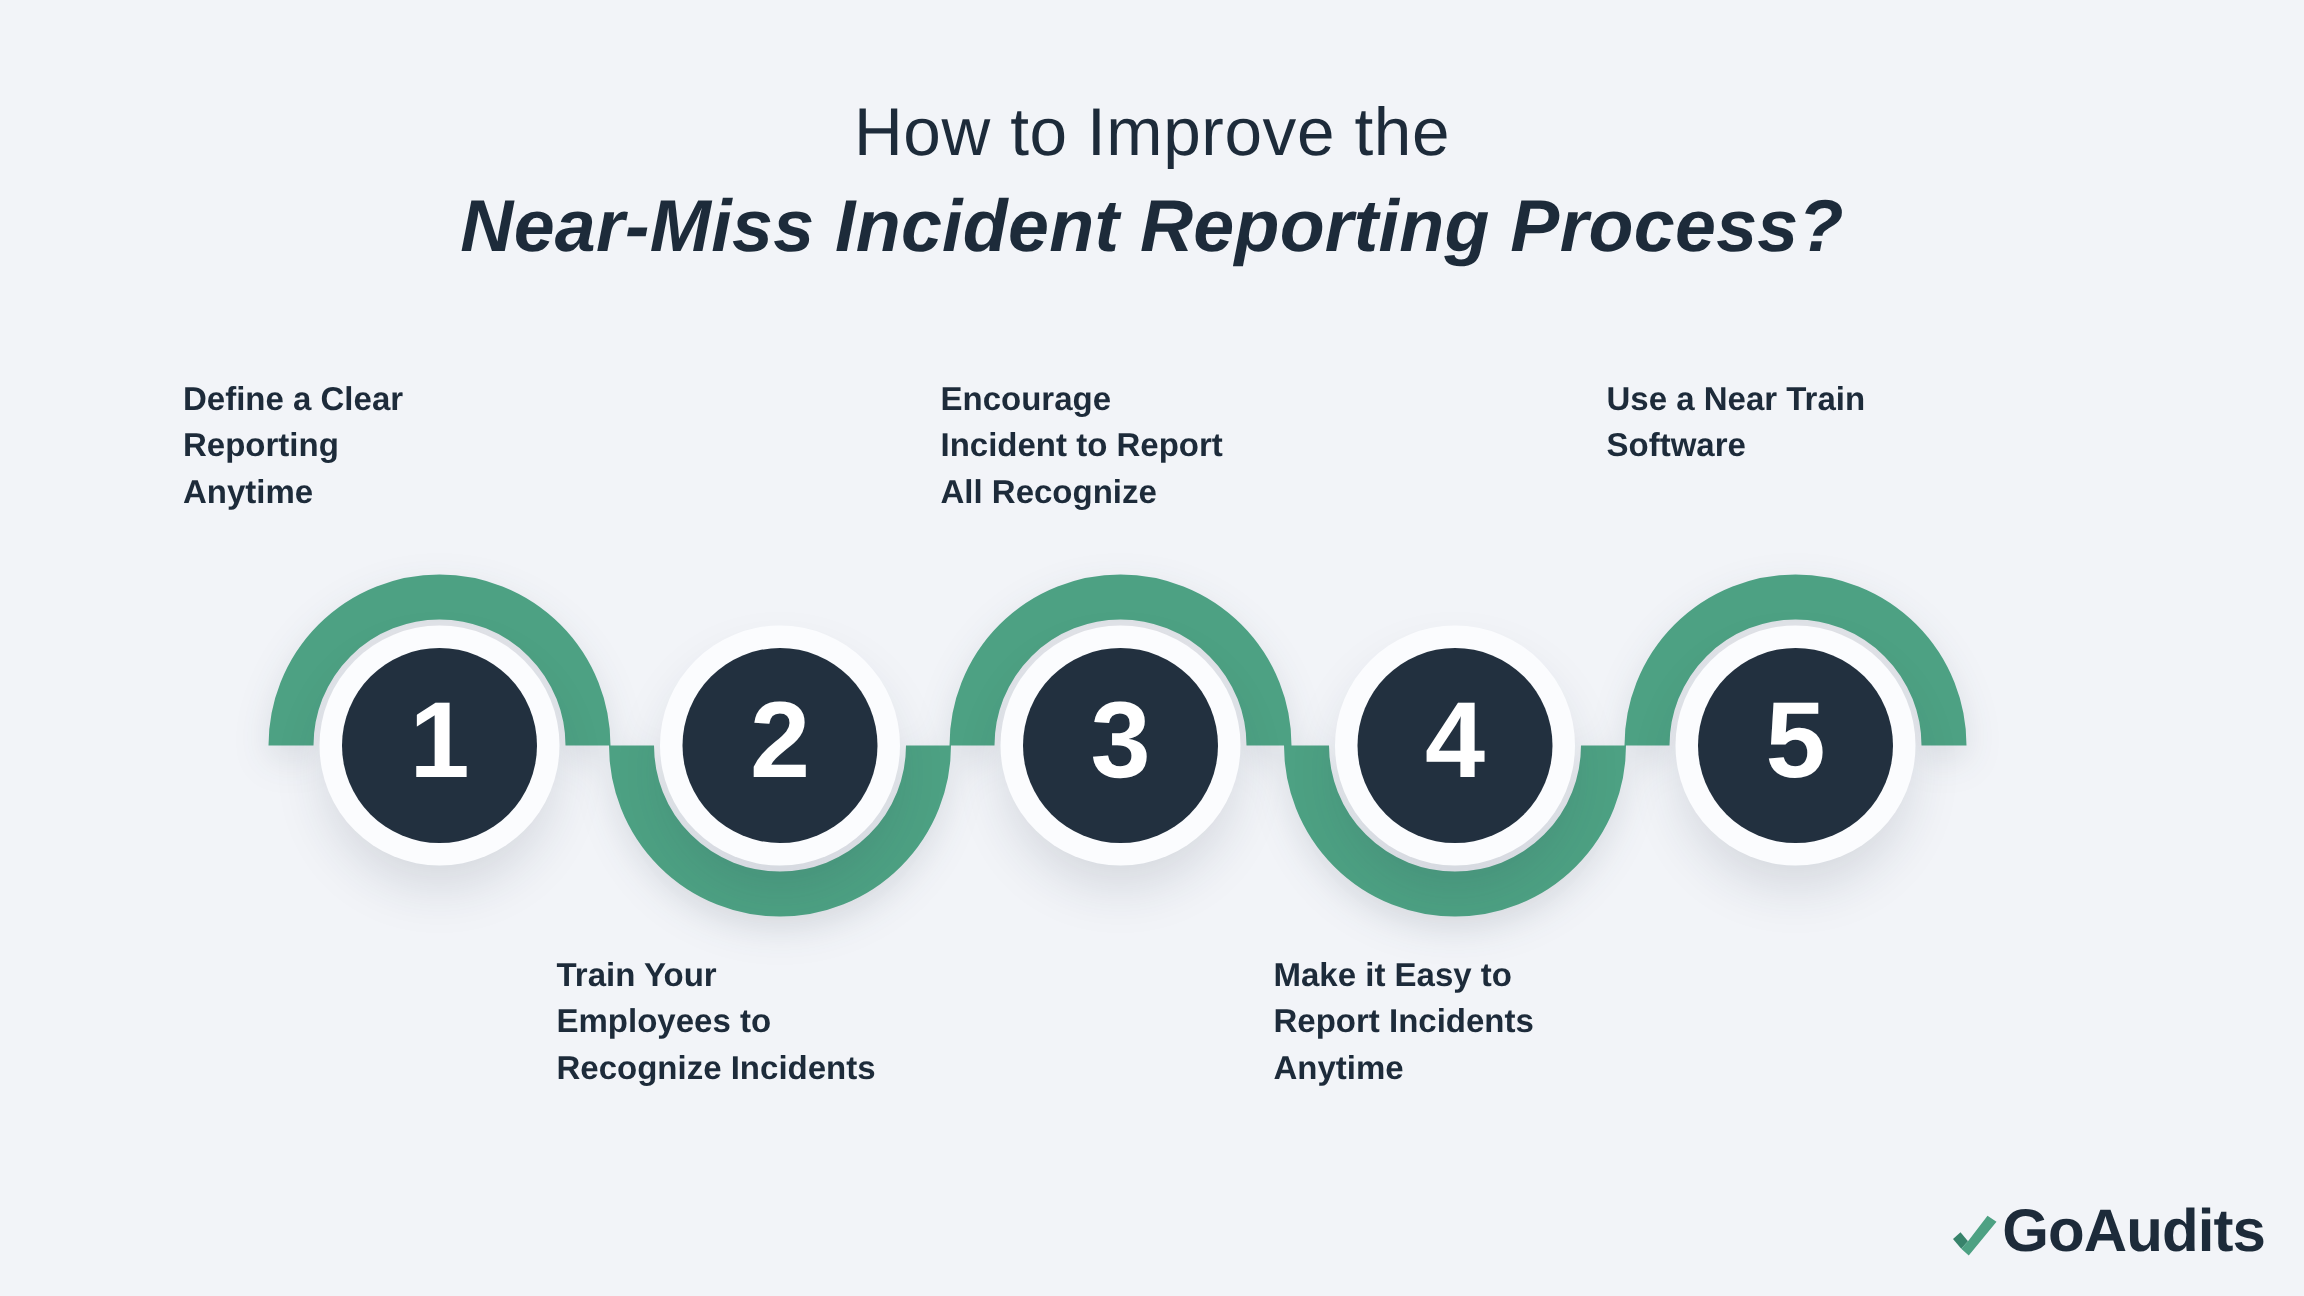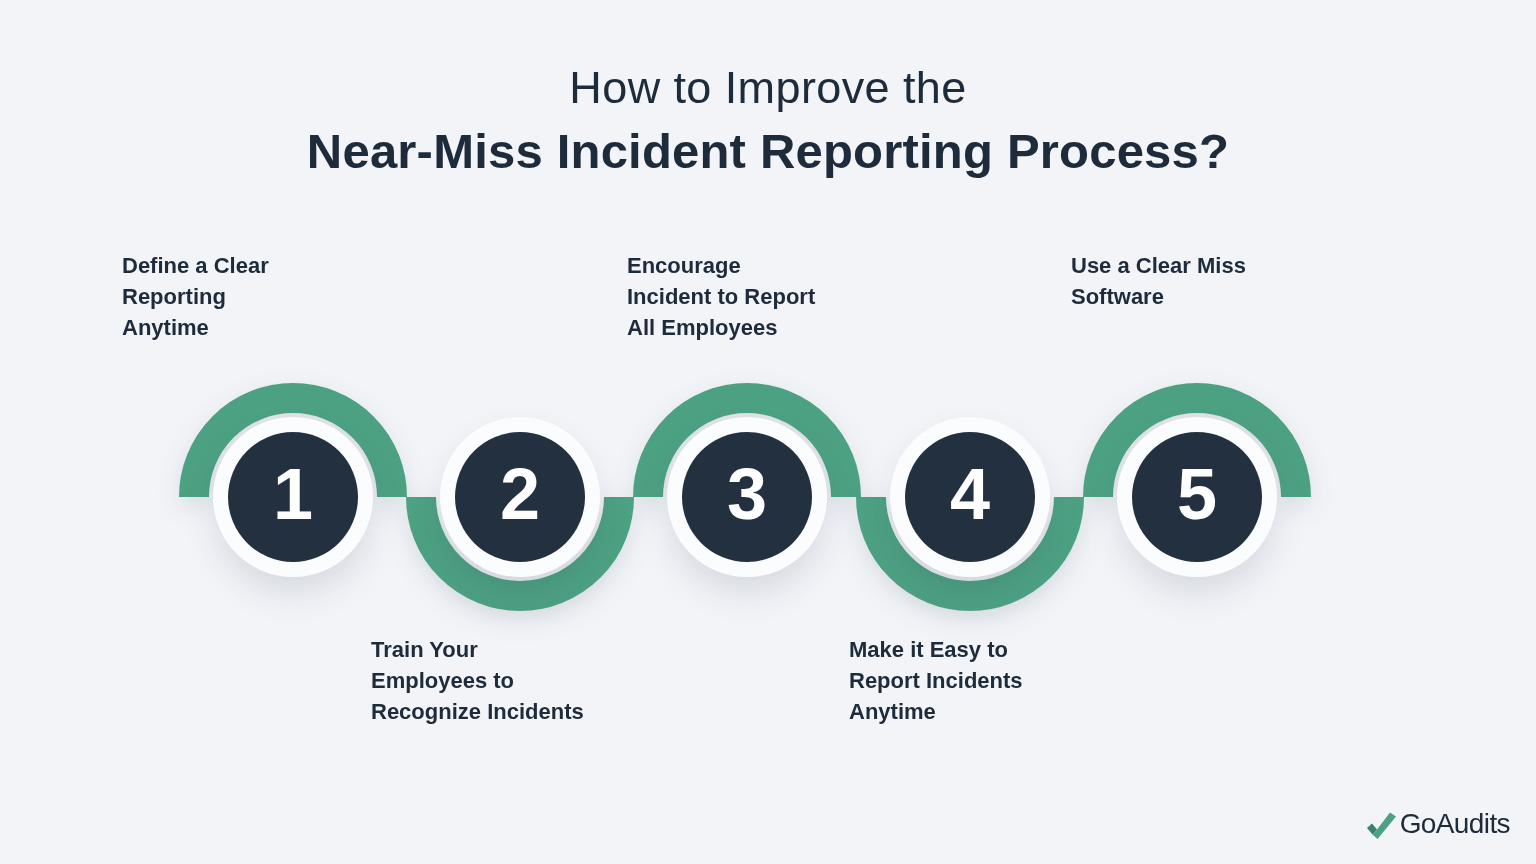--- a/index.html
+++ b/index.html
@@ -11,21 +11,21 @@
     --halo:#fbfcfe;
   }
   *{margin:0;padding:0;box-sizing:border-box;}
   html,body{background:var(--bg);}
   .canvas{
     position:relative;width:1536px;height:864px;background:var(--bg);
     font-family:"Liberation Sans",sans-serif;overflow:hidden;
   }
   .title-block{position:absolute;top:62px;left:0;width:100%;text-align:center;color:var(--text);}
   .title-line1{font-size:45px;font-weight:500;letter-spacing:.4px;}
-  .title-line2{font-size:49px;font-weight:800;margin-top:9px;letter-spacing:.2px;}
+  .title-line2{font-size:49px;font-weight:800;margin-top:9px;letter-spacing:.2px;font-style:italic;}
   .wave-svg{
     position:absolute;left:0;top:0;width:1536px;height:864px;
     filter:drop-shadow(0 9px 12px rgba(31,47,63,.12));
   }
   .wave-svg path{fill:none;stroke:var(--green);stroke-width:30;}
   .step-circle{
     position:absolute;top:432px;width:130px;height:130px;border-radius:50%;
     background:var(--navy);display:flex;align-items:center;justify-content:center;
     box-shadow:0 0 0 15px var(--halo),0 18px 36px 10px rgba(33,49,66,.15);
   }
@@ -34,21 +34,21 @@
     position:absolute;width:310px;text-align:left;color:var(--text);
     font-size:22px;font-weight:700;line-height:31px;
   }
   .step-label span{display:block;}
   .label-top{top:250px;}
   .label-bottom{top:634px;}
   .logo{
     position:absolute;right:26px;bottom:20px;display:flex;align-items:center;
   }
   .logo svg{width:36px;height:36px;margin-right:1px;margin-top:4px;}
-  .logo-text{font-size:28px;font-weight:400;color:var(--text);letter-spacing:-.6px;}
+  .logo-text{font-size:40px;font-weight:700;color:var(--text);letter-spacing:-.6px;}
 </style>
 </head>
 <body>
 
 <div class="canvas">
 
   <div class="title-block">
     <div class="title-line1">How to Improve the</div>
     <div class="title-line2">Near-Miss Incident Reporting Process?</div>
   </div>
@@ -69,31 +69,31 @@
 
   <div class="step-label label-bottom" style="left:371px;">
     <span>Train Your</span>
     <span>Employees to</span>
     <span>Recognize Incidents</span>
   </div>
 
   <div class="step-label label-top" style="left:627px;">
     <span>Encourage</span>
     <span>Incident to Report</span>
-    <span>All Employees</span>
+    <span>All Recognize</span>
   </div>
 
   <div class="step-label label-bottom" style="left:849px;">
     <span>Make it Easy to</span>
     <span>Report Incidents</span>
     <span>Anytime</span>
   </div>
 
   <div class="step-label label-top" style="left:1071px;">
-    <span>Use a Clear Miss</span>
+    <span>Use a Near Train</span>
     <span>Software</span>
   </div>
 
   <div class="step-circle" style="left:228px;">
     <span class="num">1</span>
   </div>
   <div class="step-circle" style="left:455px;">
     <span class="num">2</span>
   </div>
   <div class="step-circle" style="left:682px;">

